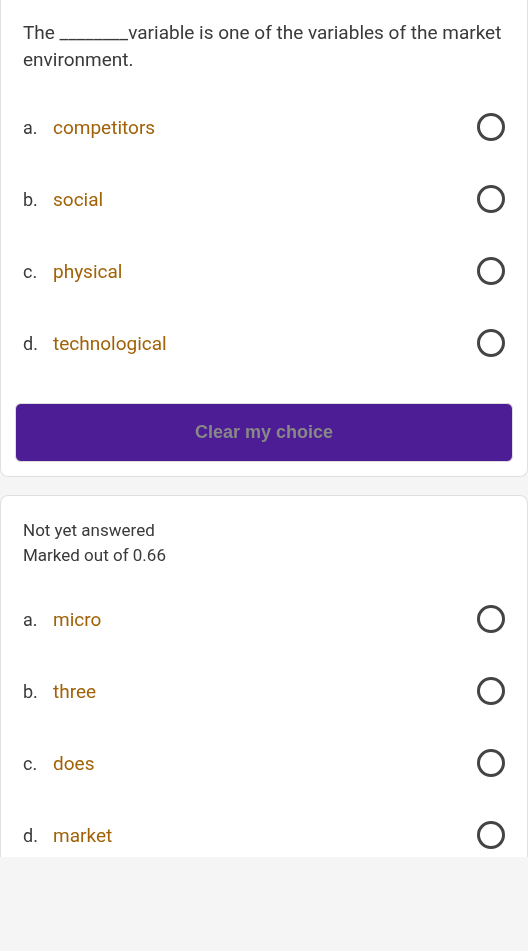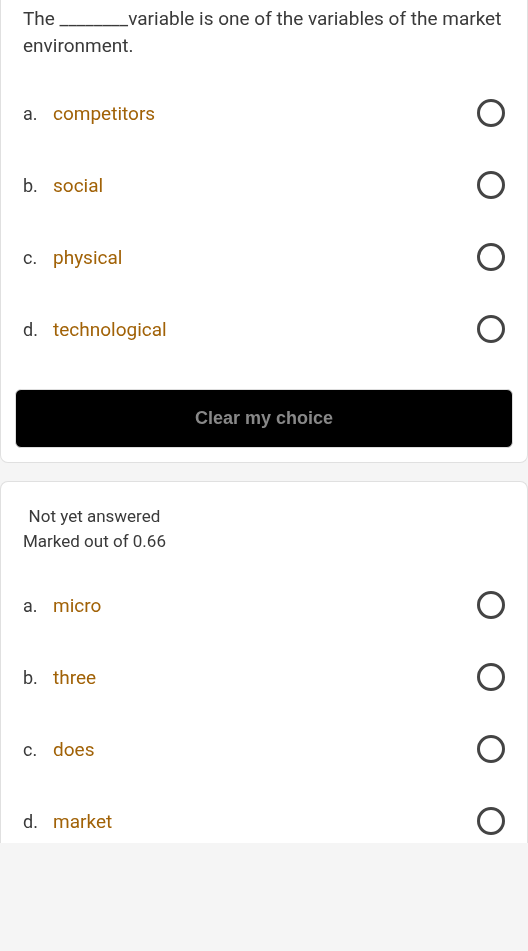--- a/index.html
+++ b/index.html
@@ -26,21 +26,21 @@
       justify-content: space-between;
       align-items: flex-start;
       padding: 22px 22px 8px 22px;
     }
     .question-title {
       font-size: 20px;
       font-weight: 700;
       color: #333;
     }
     .question-meta {
-      text-align: center;
+      text-align: left;
       font-size: 17px;
       color: #3a3a3a;
       line-height: 1.45;
     }
     .question-text {
       padding: 14px 22px 10px 22px;
       font-size: 19px;
       color: #3a3a3a;
       line-height: 1.4;
     }
@@ -77,27 +77,27 @@
     }
     .clear-btn {
       display: block;
       margin: 4px 14px 14px 14px;
       width: calc(100% - 28px);
       padding: 18px 3px;
       text-align: center;
       font-size: 18px;
       font-weight: 600;
       color: #888;
-      background: #000000;
+      background: #4c1d95;
       border: 1px solid #ddd;
       border-radius: 6px;
       cursor: pointer;
     }
     .q-top-part .question-text {
-      padding-top: 6px;
+      padding-top: 20px;
     }
   </style>
 </head>
 <body>
 
 <div class="question-card q-top-part" style="border-top-left-radius:0;border-top-right-radius:0;border-top:none;margin-top:0;">
   <div class="question-text">The ________variable is one of the variables of the market environment.</div>
   <div class="options">
     <div class="option-row">
       <div class="option-left">

